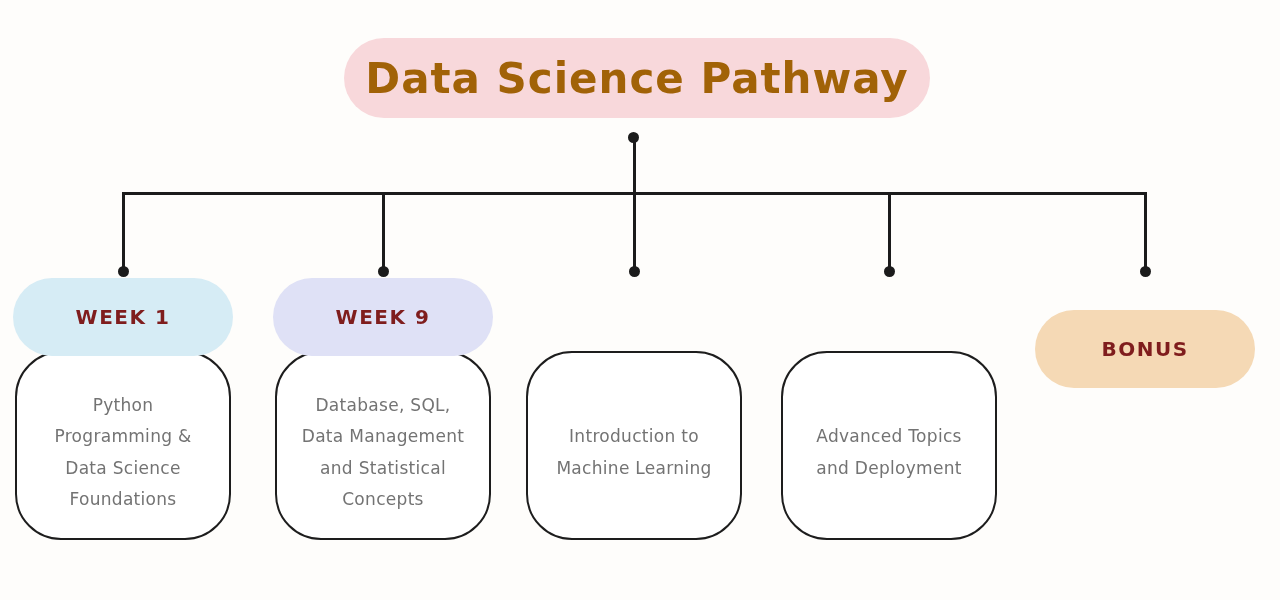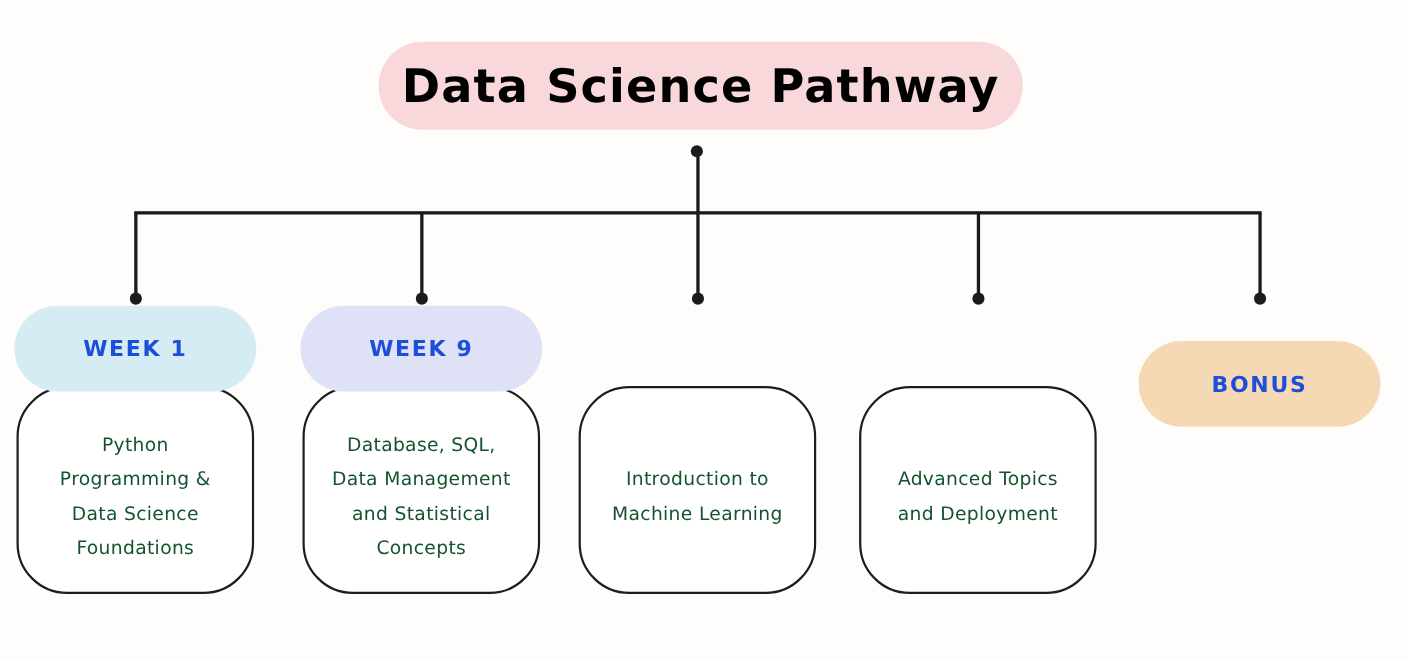--- a/index.html
+++ b/index.html
@@ -20,21 +20,21 @@
     left: 344px; top: 38px;
     width: 586px; height: 80px;
     background: #f8d8db;
     border-radius: 42px;
     display: flex; align-items: center; justify-content: center;
   }
   .title-text {
     font-size: 42px;
     font-weight: bold;
     letter-spacing: 1px;
-    color: #000000;
+    color: #a16207;
     white-space: nowrap;
   }
 
   
   .line {
     position: absolute;
     background: #1b1b1b;
   }
   .dot {
     position: absolute;
@@ -59,34 +59,34 @@
     display: flex; align-items: center; justify-content: center;
   }
   .card-desc {
     margin: 4px;
     padding-top: 14px;
     max-width: 168px;
     text-align: center;
     font-size: 17px;
     line-height: 31.5px;
     letter-spacing: 0.3px;
-    color: #14532d;
+    color: #737373;
   }
   .card-header {
     position: absolute;
     left: 0; right: 0;
     top: 0; height: 78px;
     border-radius: 39px;
     display: flex; align-items: center; justify-content: center;
   }
   .card-label {
     font-size: 20px;
     font-weight: bold;
     letter-spacing: 1.5px;
-    color: #1d4ed8;
+    color: #7f1d1d;
     white-space: nowrap;
   }
 </style>
 </head>
 <body>
 
 <div class="canvas">
 
   <div class="title-pill" style="background-color: rgb(248, 216, 219);">
     <span class="title-text">Data Science Pathway</span>

